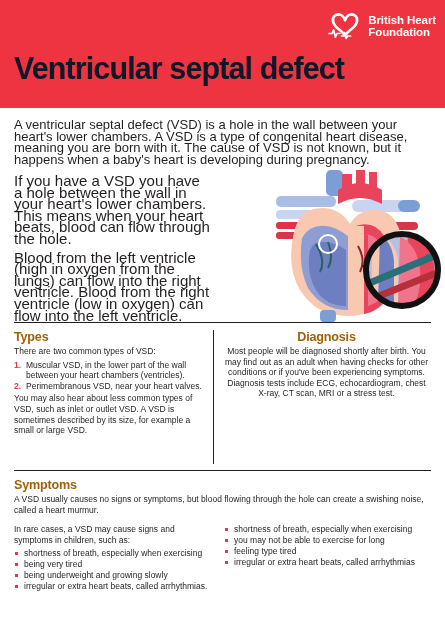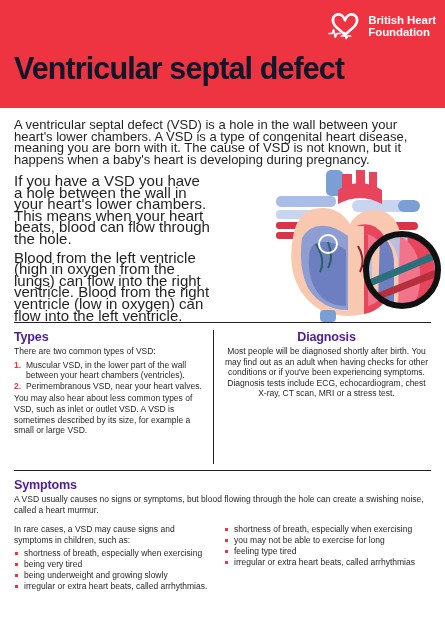--- a/index.html
+++ b/index.html
@@ -43,21 +43,21 @@
   }
 
   
   .illus{position:absolute;left:276px;top:62px;width:166px;height:152px;}
 
   
   .hrule{position:absolute;left:14px;width:417px;height:1.4px;background:#231f20;}
   .vrule{position:absolute;width:1.2px;background:#231f20;}
 
   .sect-h{
-    color:#4c1d95;font-size:12.6px;font-weight:bold;
+    color:#a16207;font-size:12.6px;font-weight:bold;
     letter-spacing:-0.2px;margin:0 0 2px 0;line-height:14px;
   }
   .sect{position:absolute;font-size:8.5px;line-height:10.6px;}
 
   ol.types{margin:0;padding:0;list-style:none;}
   ol.types li{
     position:relative;padding-left:12px;margin:0;
   }
   ol.types li .num{
     position:absolute;left:0;top:0;color:#ee3341;font-weight:bold;

